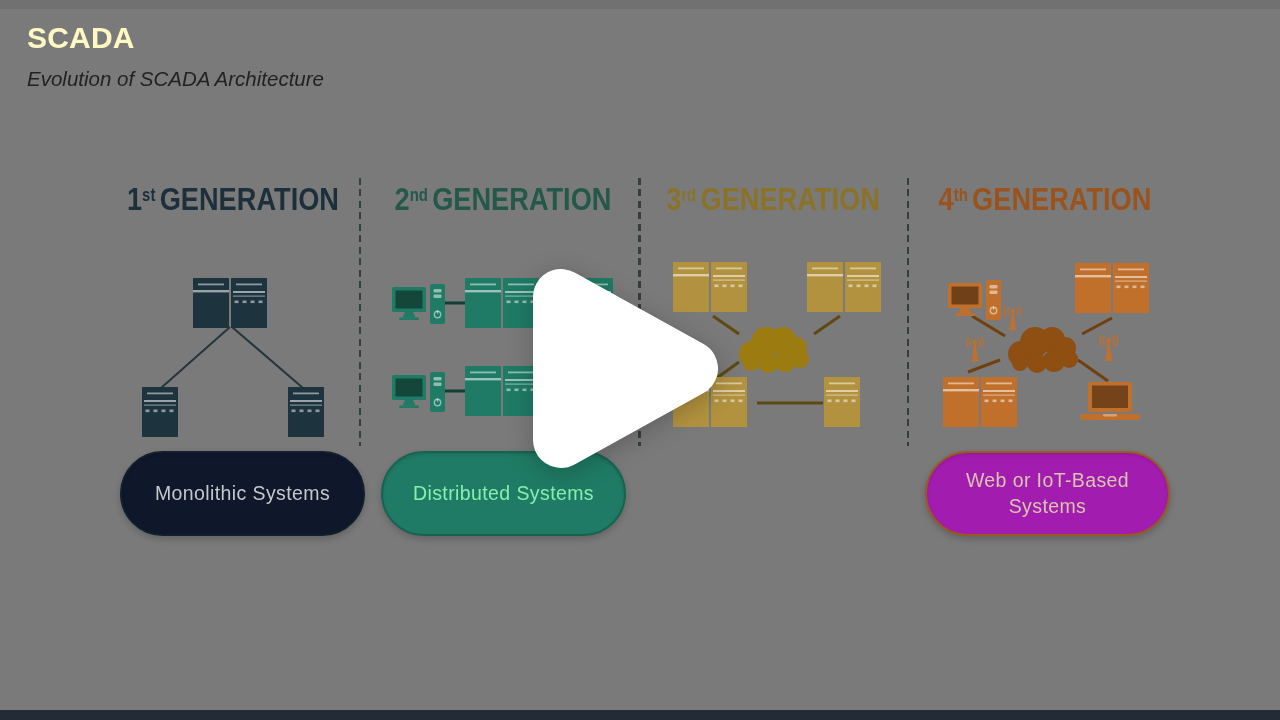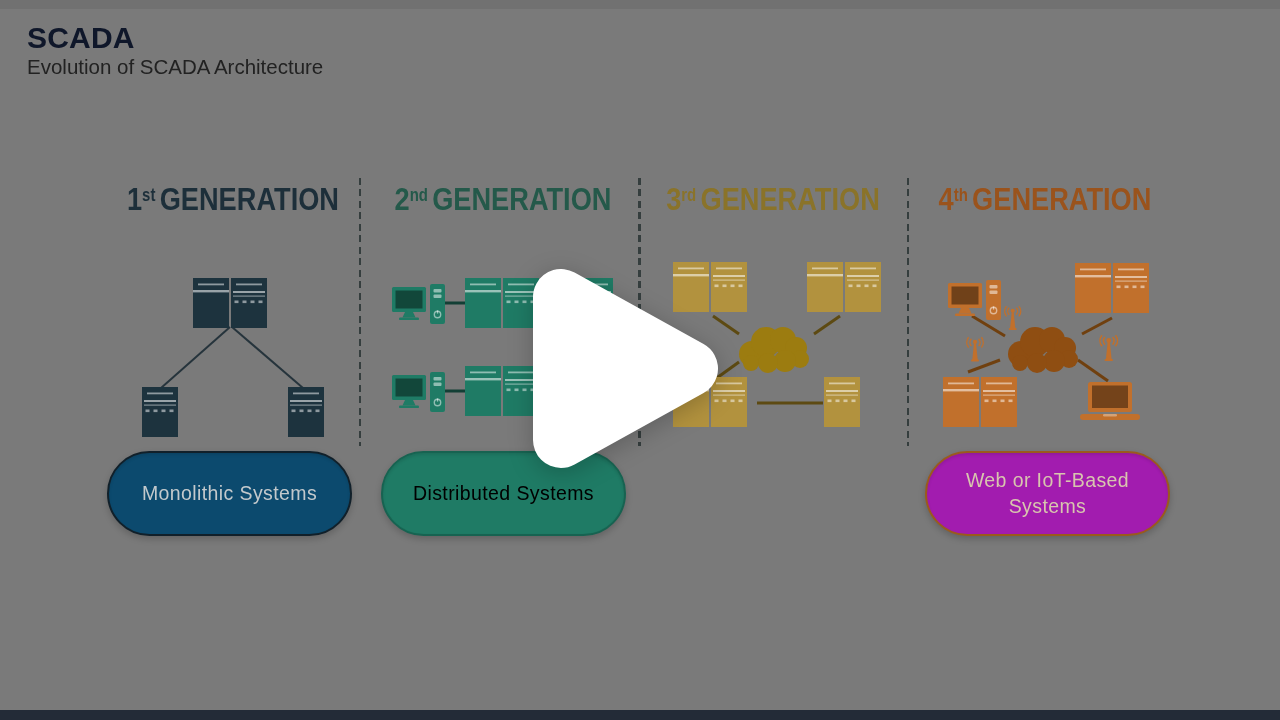--- a/index.html
+++ b/index.html
@@ -4,22 +4,22 @@
 <style>
   html,body{margin:0;padding:0;background:#555;}
   .slide{
     position:relative;width:1280px;height:720px;overflow:hidden;
     background:#7a7a7a;
     font-family:"Liberation Sans","DejaVu Sans",sans-serif;
   }
   .top-shade{position:absolute;top:0;left:0;width:100%;height:9px;background:rgba(0,0,0,0.07);}
   
   .title-block{position:absolute;left:27px;top:21px;}
-  .slide-title{font-size:30px;font-weight:bold;color:#0f172a;letter-spacing:0.2px;}
-  .slide-subtitle{font-size:20.5px;font-weight:400;color:#222222;}
+  .slide-title{font-size:30px;font-weight:bold;color:#fef9c3;letter-spacing:0.2px;}
+  .slide-subtitle{margin-top:12px;font-size:20.5px;font-weight:400;color:#222222;font-style:italic;}
   
   .gen-header{
     position:absolute;top:181px;width:280px;text-align:center;
     font-weight:bold;font-size:32px;letter-spacing:0px;white-space:nowrap;
     transform:scaleX(0.85);transform-origin:center;
   }
   .gen-header .sup{font-size:0.55em;position:relative;top:-0.52em;margin-right:5px;letter-spacing:0;}
   .gh1{left:93px;color:#1d2f3a;}
   .gh2{left:363px;color:#24594a;}
   .gh3{left:633px;color:#8a7329;}
@@ -33,22 +33,22 @@
   
   .icon-layer{position:absolute;left:0;top:0;width:1280px;height:720px;pointer-events:none;}
   
   .pill{
     position:absolute;top:451px;width:245px;height:85px;border-radius:43px;
     display:flex;align-items:center;justify-content:center;text-align:center;
     font-size:19.5px;letter-spacing:0.4px;line-height:1.3;
     border:2px solid;box-sizing:border-box;padding:0 24px;
     box-shadow:0 3px 7px rgba(0,0,0,0.20), inset 0 2px 3px rgba(0,0,0,0.10);
   }
-  .pill1{left:107px;background:#0c4a6e;border-color:#11202a;color:#c3c9cc;align-items:center;}
-  .pill2{left:381px;background:#1f7b65;border-color:#176351;color:#000000;}
+  .pill1{left:120px;background:#0f172a;border-color:#11202a;color:#c3c9cc;align-items:center;}
+  .pill2{left:381px;background:#1f7b65;border-color:#176351;color:#86efac;}
   .pill3{left:653px;background:#b2923e;border-color:#8a7126;color:#d4cfbd;}
   .pill4{left:925px;background:#a21caf;border-color:#9a5a1d;color:#d8c5ae;}
   
   .play-layer{position:absolute;left:0;top:0;width:1280px;height:720px;filter:drop-shadow(0 5px 12px rgba(0,0,0,0.22));}
   
   .bottom-bar{position:absolute;left:0;bottom:0;width:100%;height:10px;background:#232b37;}
 </style>
 </head>
 <body>
 

